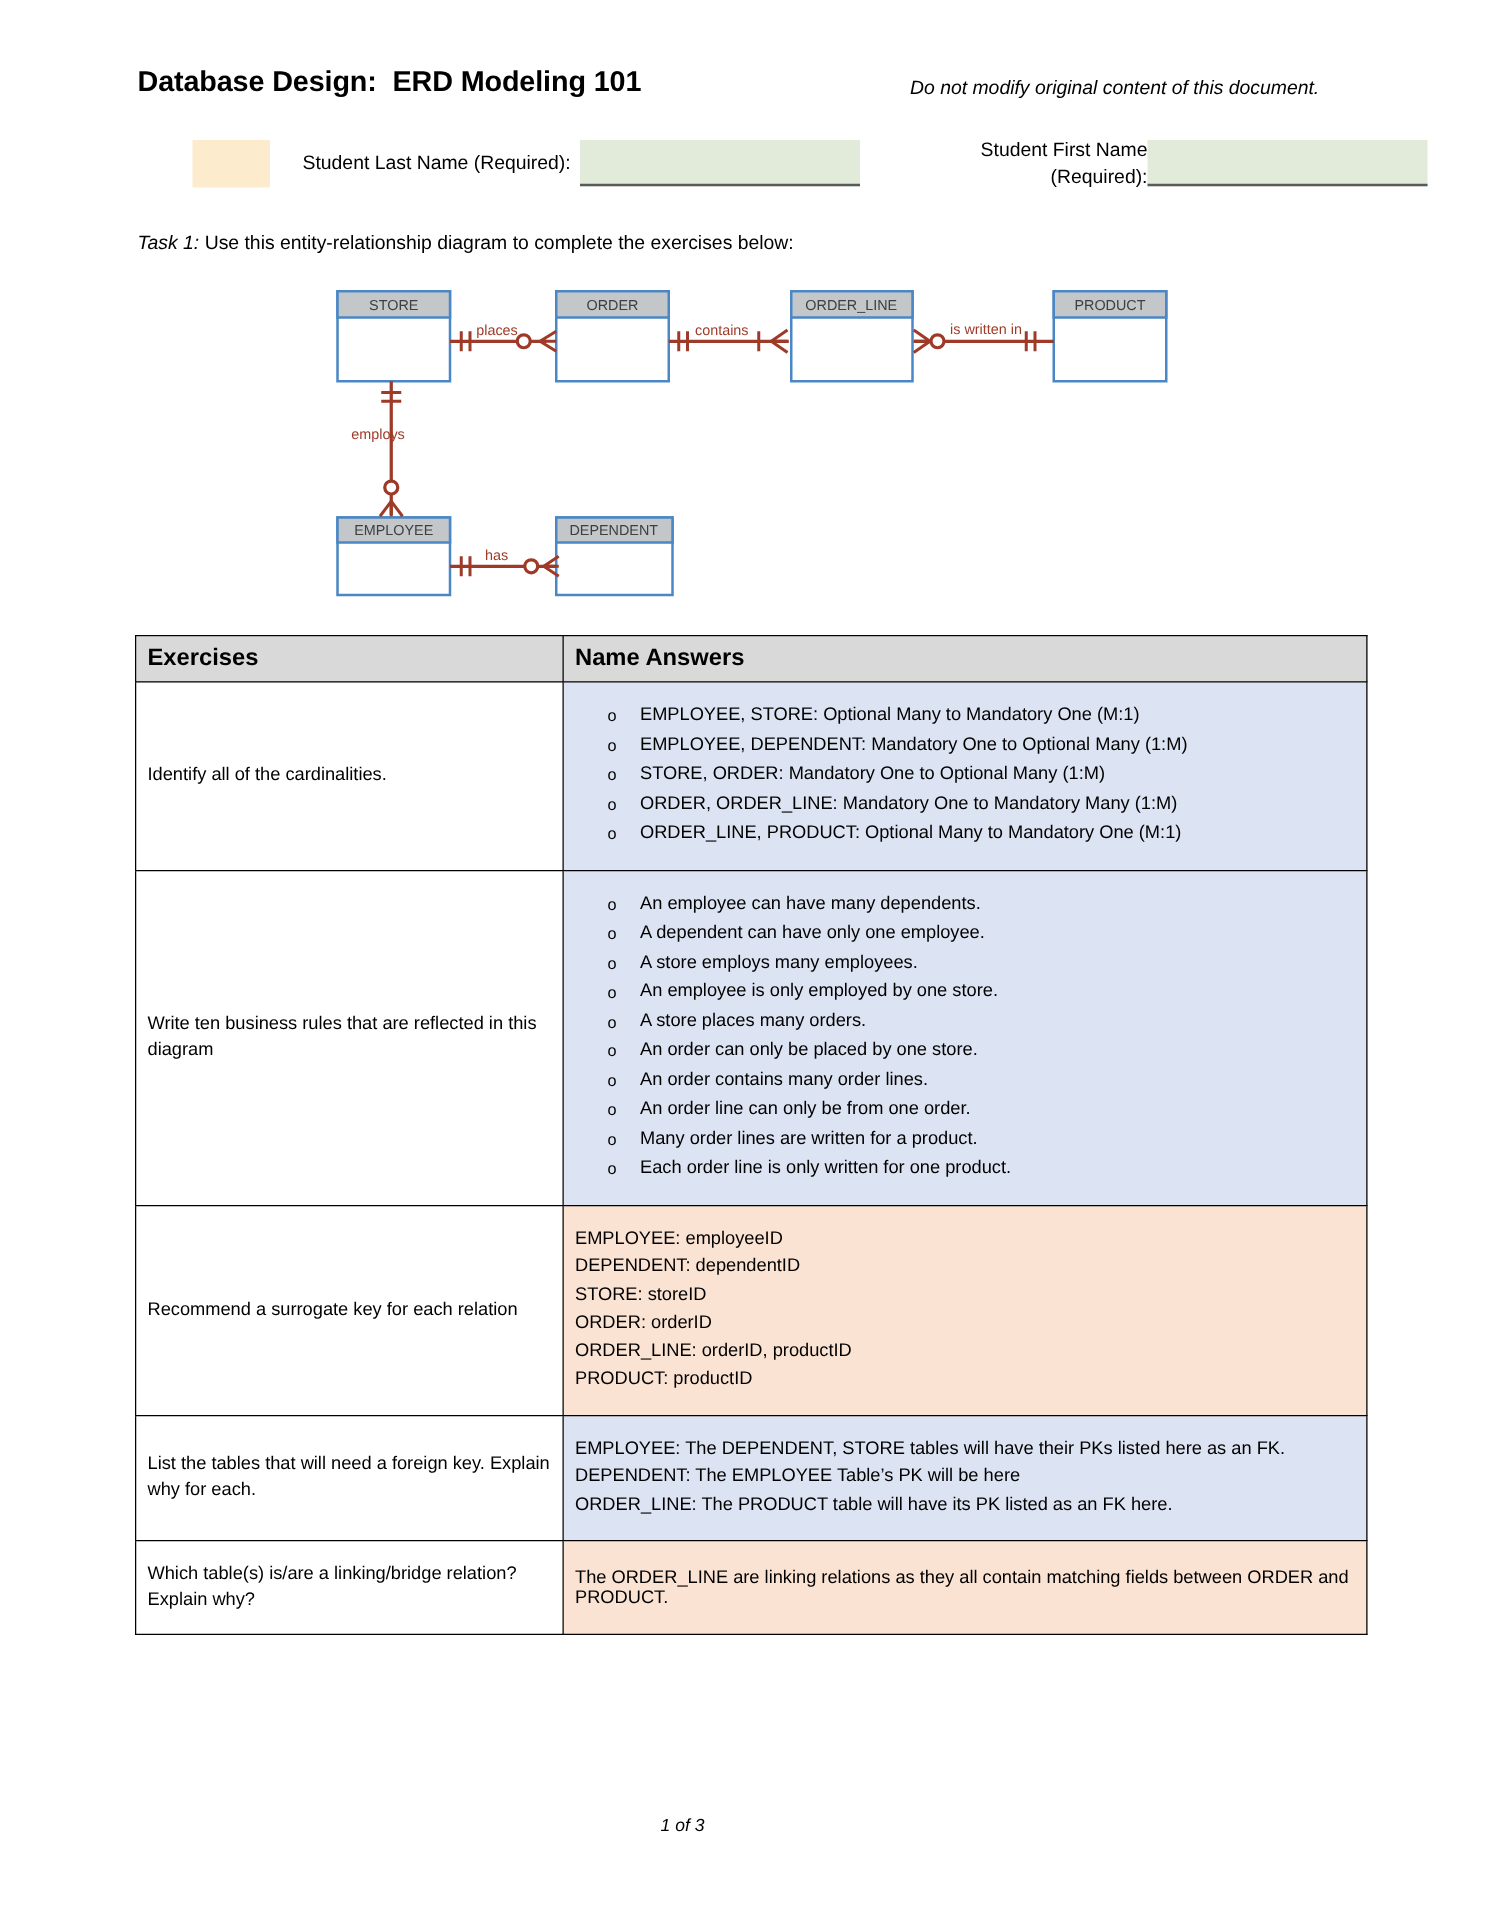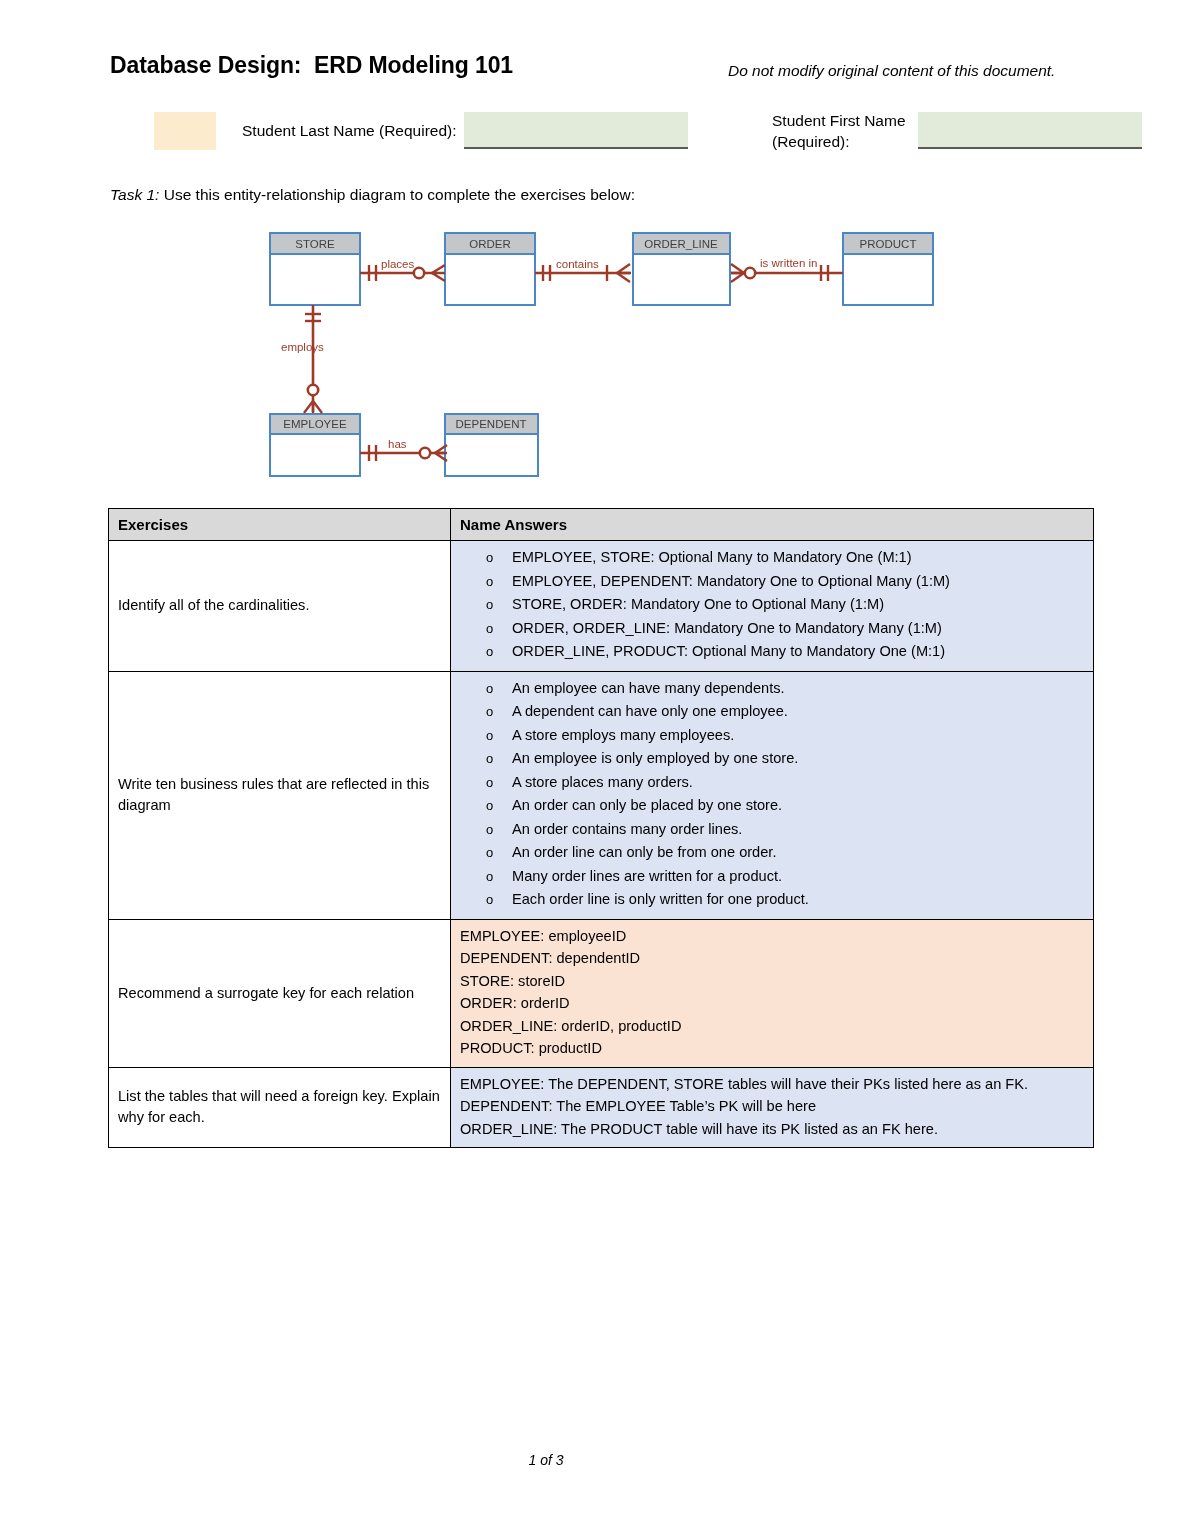--- a/index.html
+++ b/index.html
@@ -58,21 +58,21 @@
     width: 224px;
     height: 35px;
     background: #E2EBD9;
     border-bottom: 2px solid #595959;
   }
   .label-first {
     position: absolute;
     left: 772px;
     top: 110px;
     width: 146px;
-    text-align: left;
+    text-align: right;
     font-size: 15.5px;
     line-height: 21px;
   }
   .field-first {
     position: absolute;
     left: 918px;
     top: 112px;
     width: 224px;
     height: 35px;
     background: #E2EBD9;
@@ -106,31 +106,31 @@
     left: 108px;
     top: 508px;
     width: 985px;
     border-collapse: collapse;
     table-layout: fixed;
     font-size: 14.6px;
   }
   .ex-table td, .ex-table th {
     border: 1px solid #000000;
     vertical-align: middle;
-    padding: 6px 9px;
+    padding: 16px 9px;
     text-align: left;
     font-weight: normal;
   }
   .ex-table col.c1 { width: 342px; }
   .ex-table col.c2 { width: 643px; }
 
   .hdr td {
     background: #D9D9D9;
     font-weight: bold;
-    font-size: 15px;
+    font-size: 19px;
     padding: 7px 9px;
   }
   .q-cell {
     background: #FFFFFF;
     line-height: 21px;
   }
   .a-blue { background: #DCE3F2; }
   .a-peach { background: #FBE3D4; }
 
   ul.olist {
@@ -340,16 +340,20 @@
       <td class="q-cell">List the tables that will need a foreign key. Explain why for each.</td>
       <td class="a-blue">
         <div class="plain-lines">
           <div>EMPLOYEE: The DEPENDENT, STORE tables will have their PKs listed here as an FK.</div>
           <div>DEPENDENT: The EMPLOYEE Table’s PK will be here</div>
           <div>ORDER_LINE: The PRODUCT table will have its PK listed as an FK here.</div>
         </div>
       </td>
     </tr>
 
+    <tr>
+      <td class="q-cell">Which table(s) is/are a linking/bridge relation? Explain why?</td>
+      <td class="a-peach">The ORDER_LINE are linking relations as they all contain matching fields between ORDER and PRODUCT.</td>
+    </tr>
   </tbody>
 </table>
 
 <div class="footer">1 of 3</div>
 
 </body></html>

